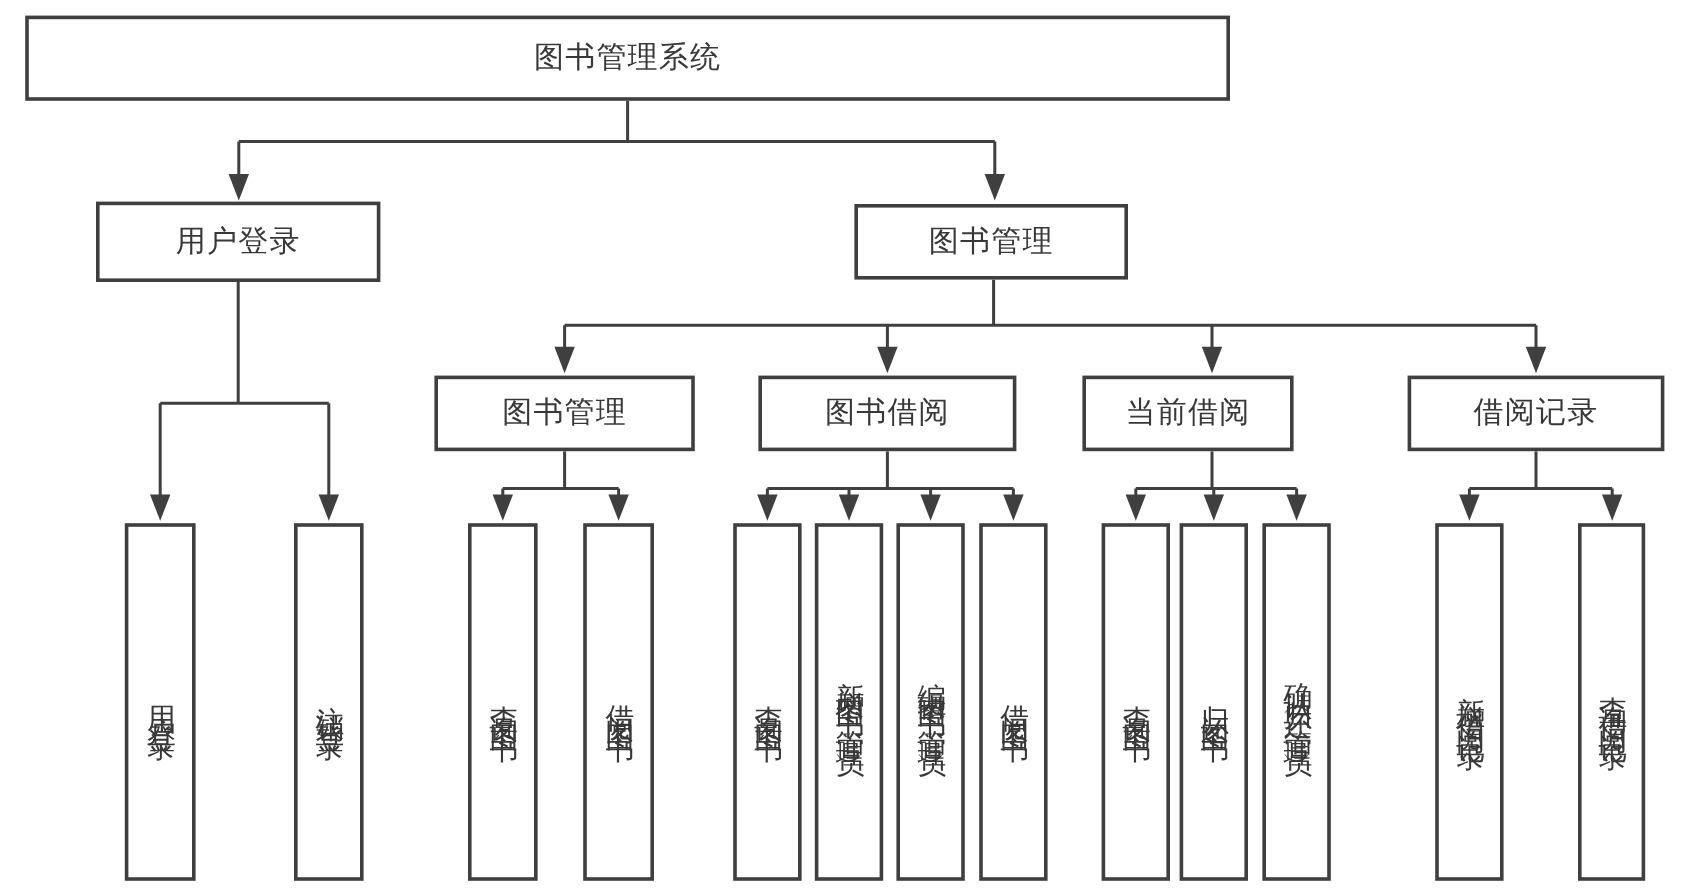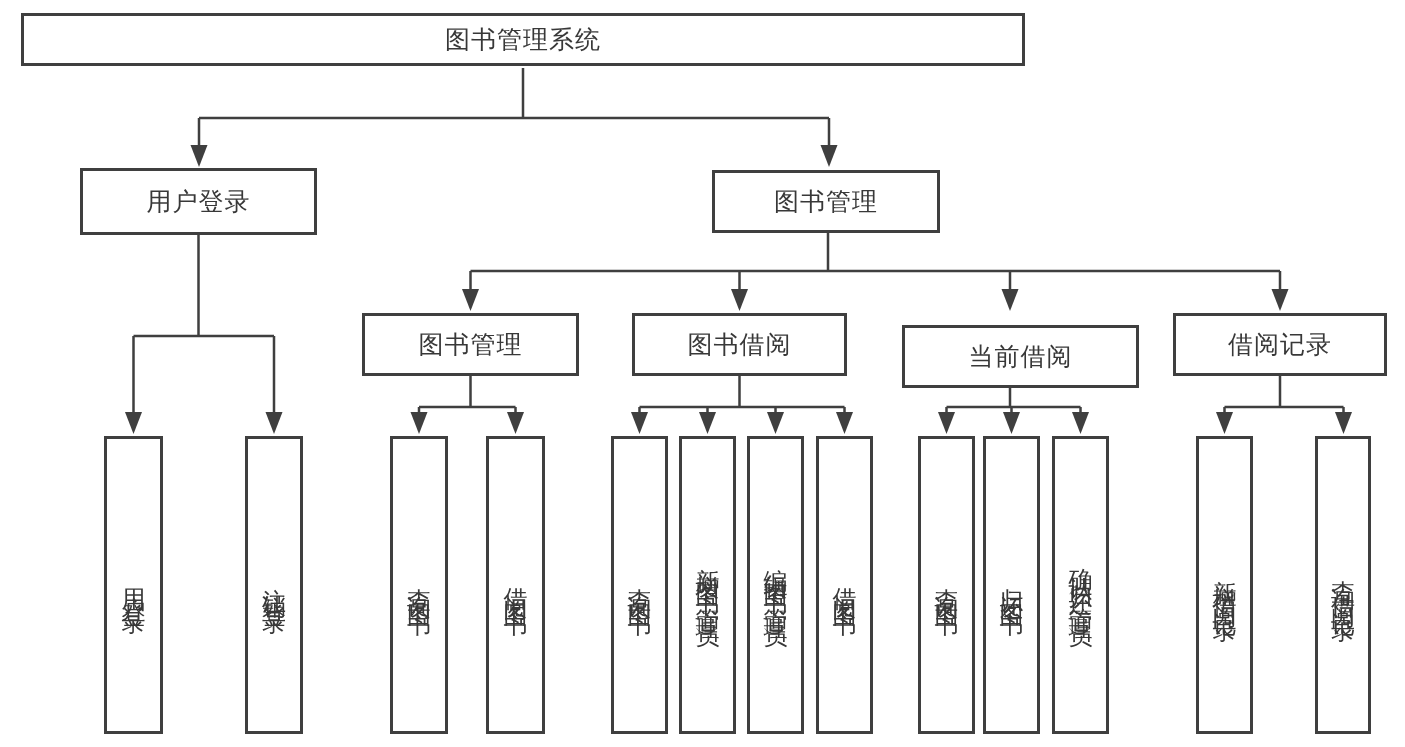--- a/index.html
+++ b/index.html
@@ -34,27 +34,27 @@
     justify-content: center;
     z-index: 1;
   }
   .box .h-label {
     font-size: 25px;
     color: #383838;
     letter-spacing: 1px;
     white-space: nowrap;
     line-height: 1;
   }
-  .root-box   { left: 21px;  top: 13px;  width: 1004px; height: 53px; }
+  .root-box   { left: 21px;  top: 13px;  width: 1004px; height: 71px; }
   .lvl2-a     { left: 80px;  top: 168px; width: 237px;  height: 67px; }
   .lvl2-b     { left: 712px; top: 170px; width: 228px;  height: 63px; justify-content: center; }
   .lvl3       { top: 313px; height: 63px; }
   .lvl3-a     { left: 362px;  width: 217px; }
   .lvl3-b     { left: 632px;  width: 215px; justify-content: center; }
-  .lvl3-c     { left: 902px;  width: 237px; margin-top: 12px; }
+  .lvl3-c     { left: 902px;  width: 176px; }
   .lvl3-d     { left: 1173px; width: 214px; }
   .leaf {
     top: 436px;
     height: 298px;
   }
   .leaf .v-label {
     writing-mode: vertical-rl;
     text-orientation: mixed;
     font-size: 24px;
     letter-spacing: 8px;

